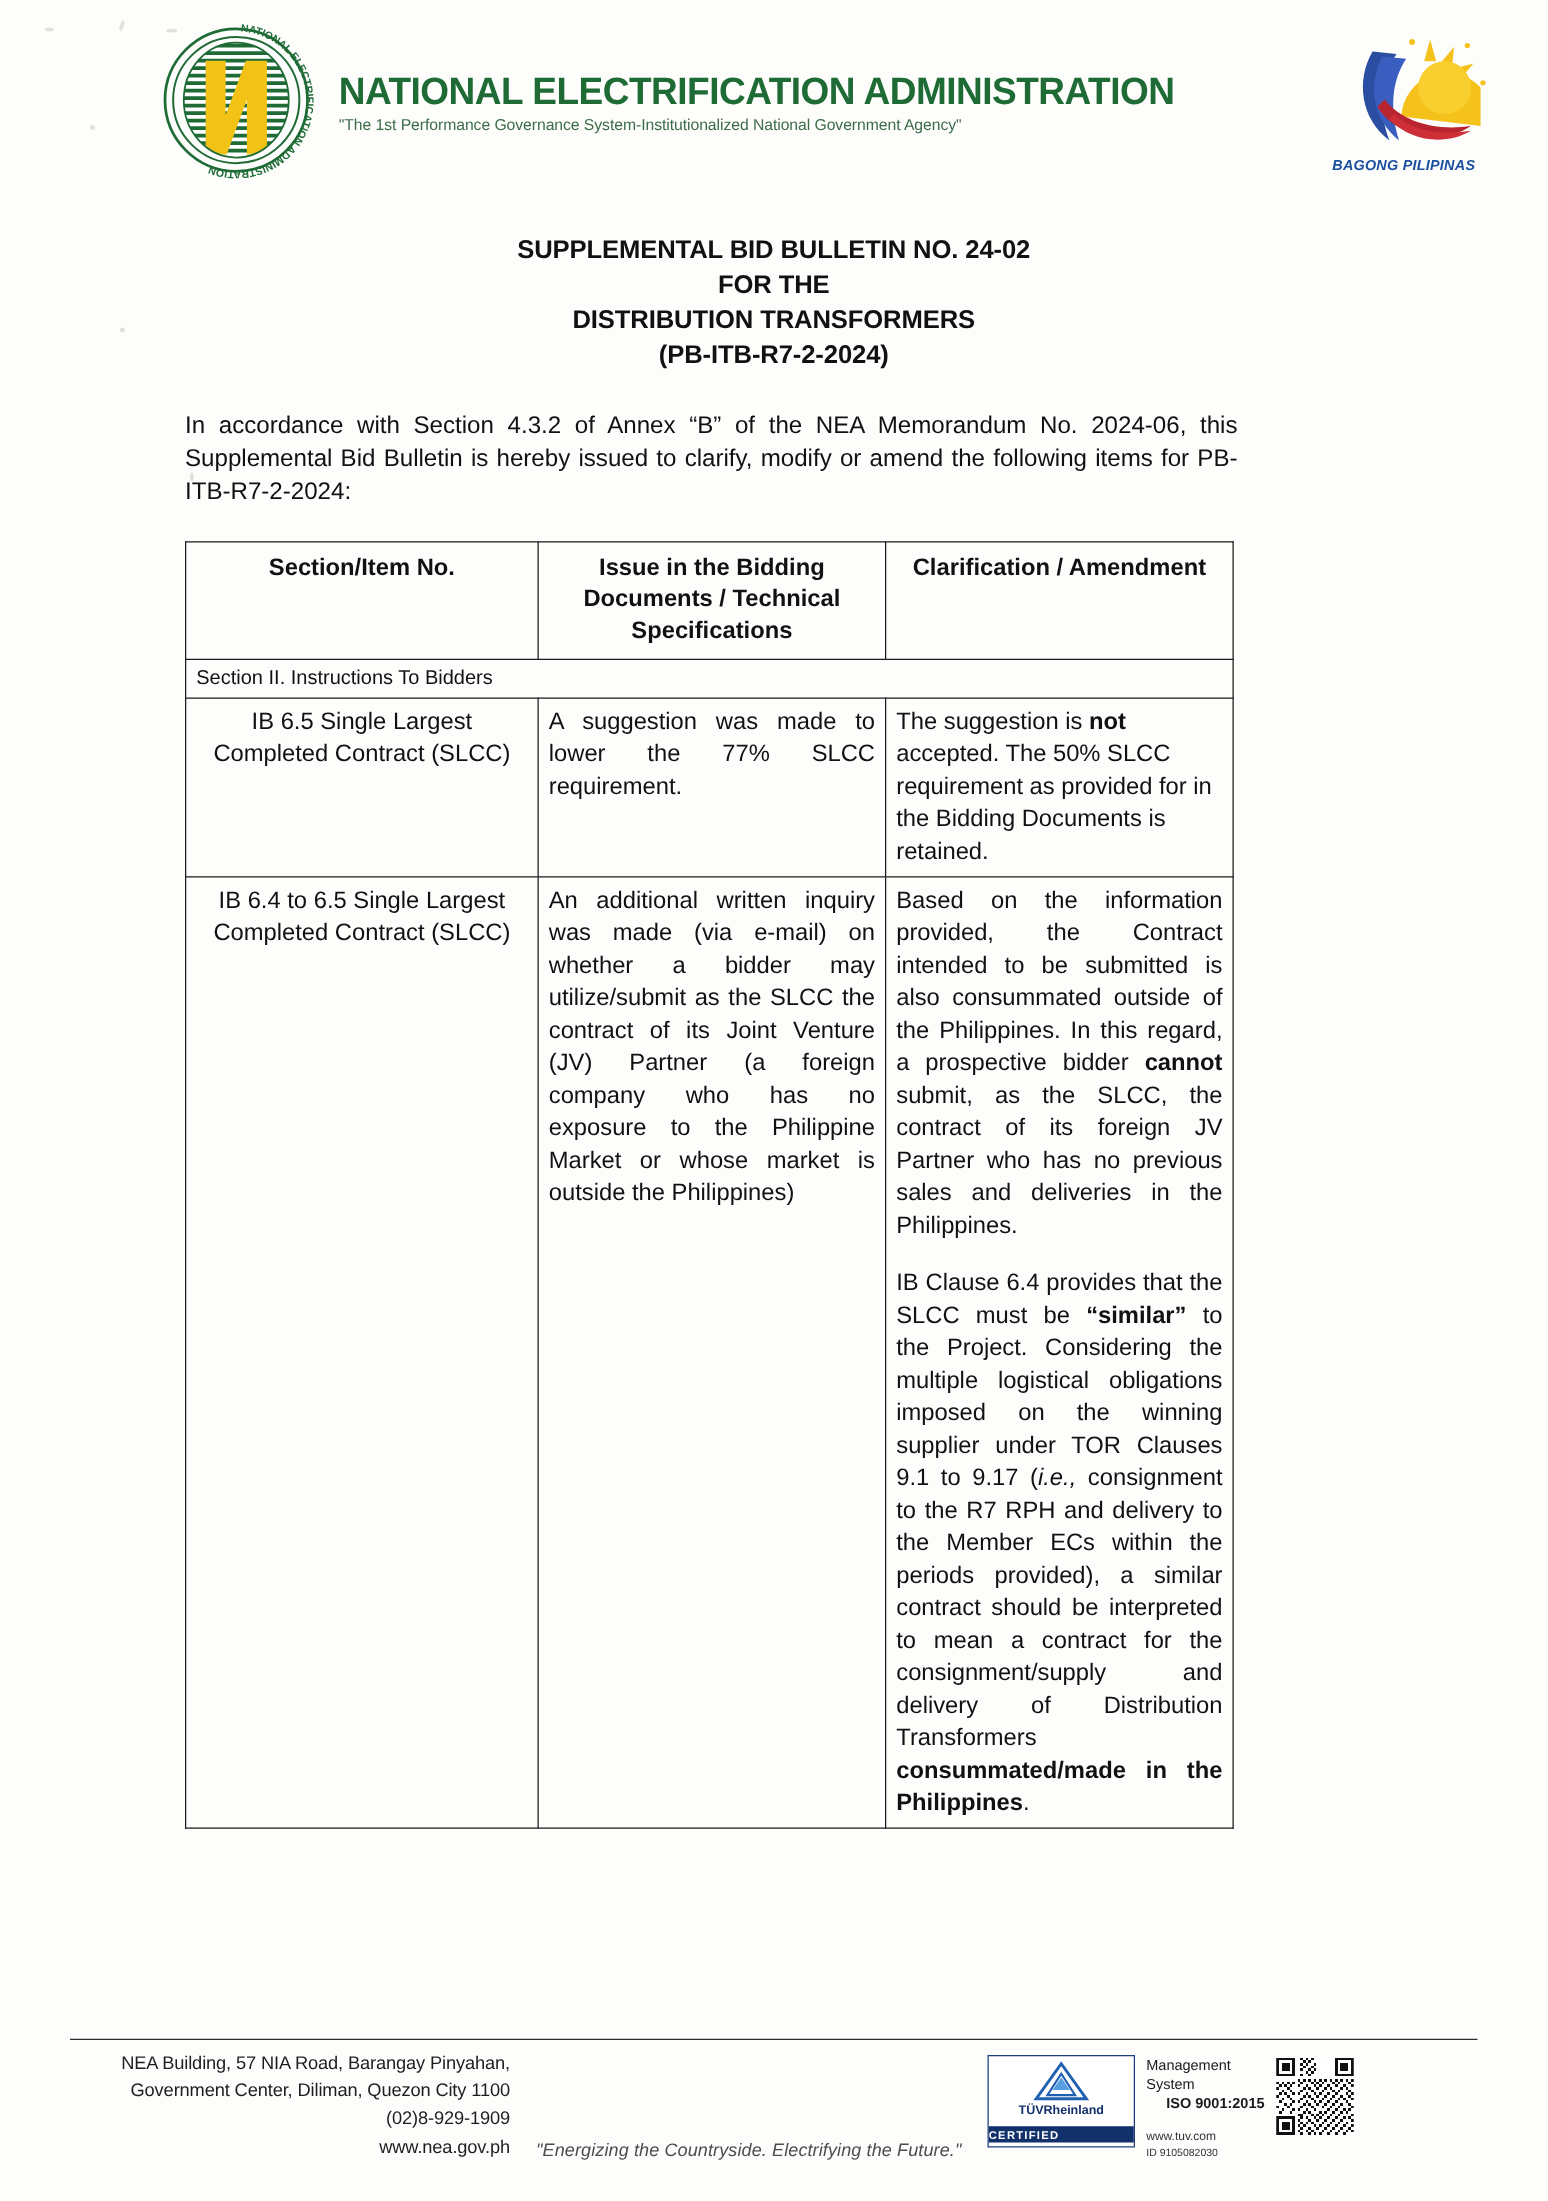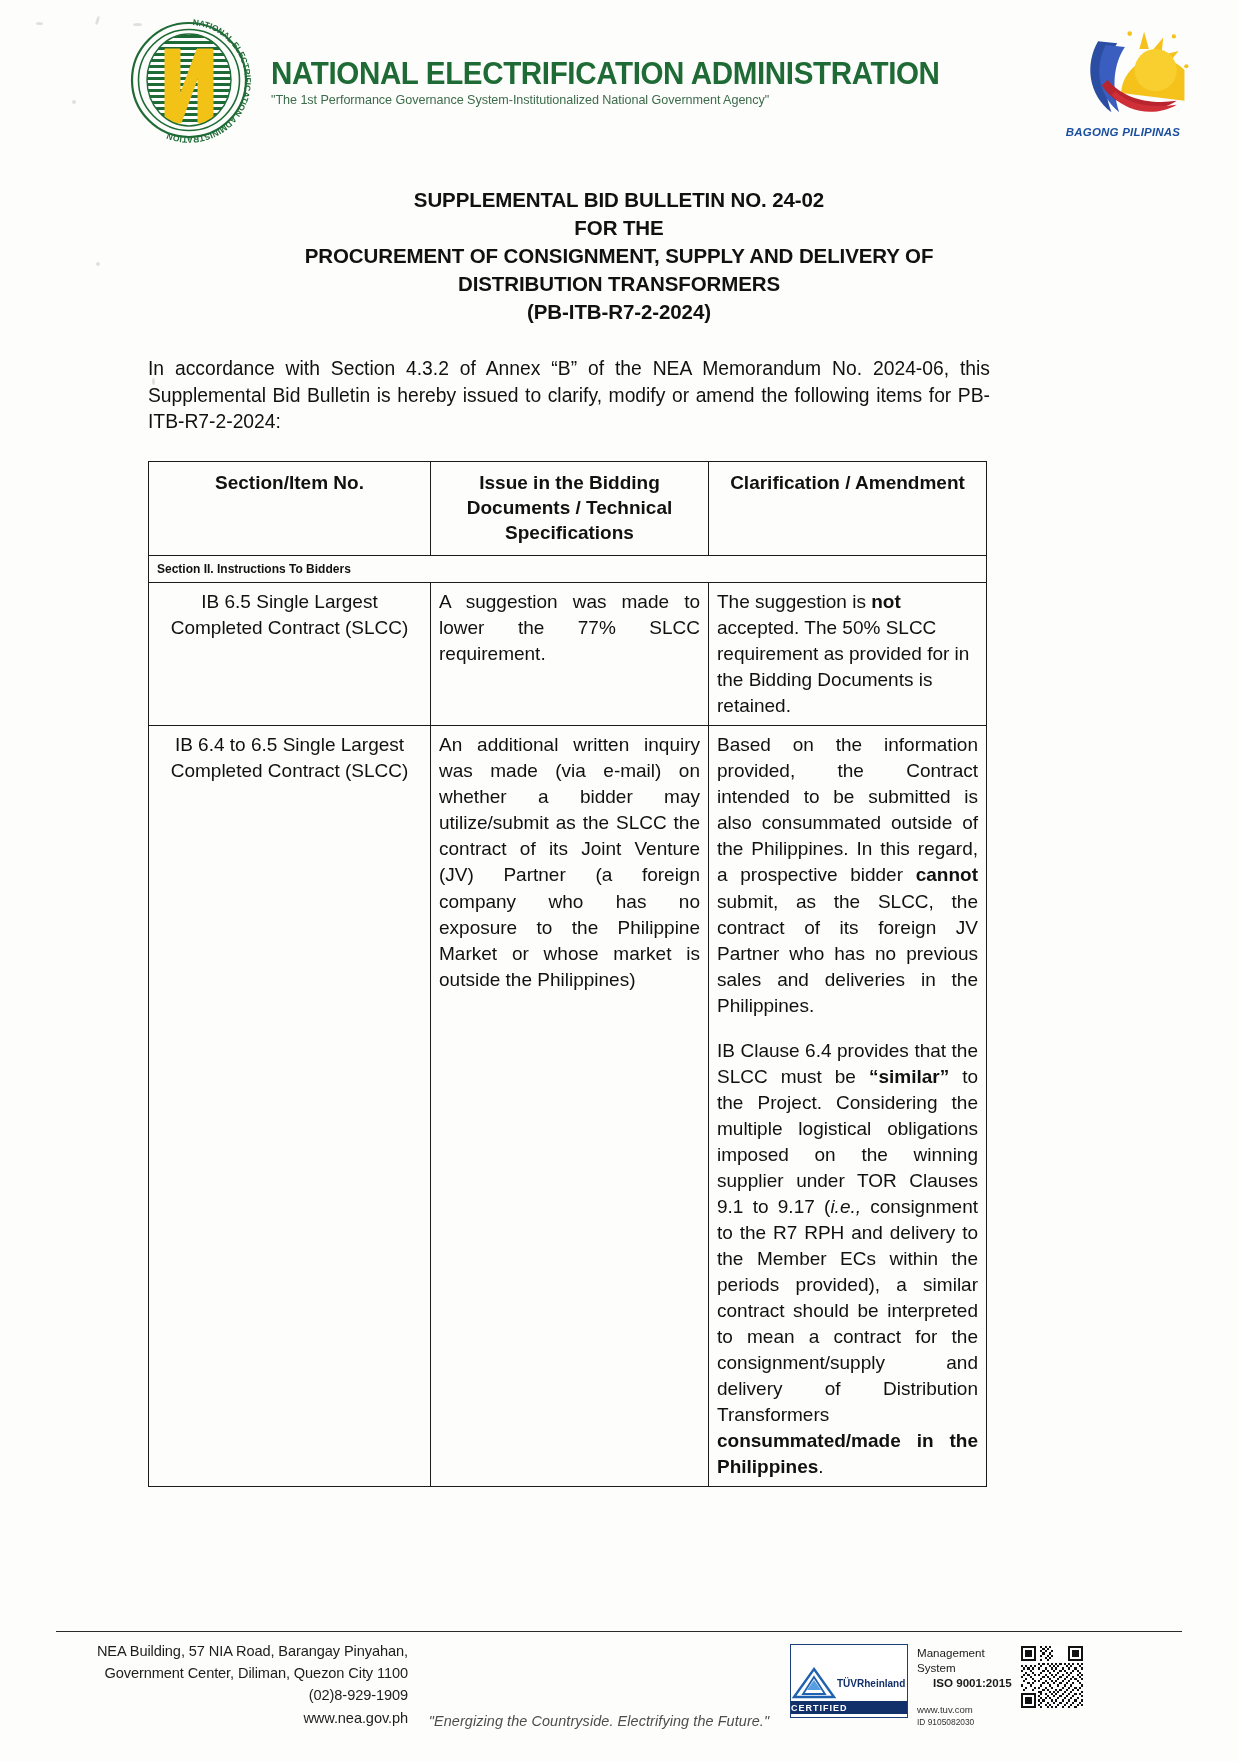--- a/index.html
+++ b/index.html
@@ -84,22 +84,22 @@
   th.col-3 { width: 278px; }
   table.bulletin th {
     text-align: center;
     font-size: 19px;
     font-weight: bold;
     line-height: 1.32;
     padding-top: 8px;
     padding-bottom: 10px;
   }
   td.section-row {
-    font-size: 12px;
-    font-weight: bold;
+    font-size: 16px;
+    font-weight: normal;
     padding: 4px 8px 5px 12px;
     text-align: left;
   }
   td.item-cell {
     text-align: center;
     font-size: 19px;
     line-height: 1.37;
     padding-top: 9px;
   }
   td.body-cell {
@@ -145,21 +145,21 @@
     font-size: 14.4px;
     font-style: italic;
     color: #4d4d4d;
     letter-spacing: 0.1px;
   }
   .cert-wrap { flex: 0 0 400px; display: flex; align-items: flex-start; gap: 9px; padding-top: 4px;}
   .tuv-badge {
     width: 118px; height: 74px;
     border: 1.4px solid #1b3f7a;
     background: #fff;
-    display: flex; flex-direction: row; align-items: center; justify-content: flex-start;
+    display: flex; flex-direction: column; align-items: center; justify-content: flex-start;
     padding-top: 3px;
     position: relative;
   }
   .tuv-name { font-size: 10px; font-weight: bold; color:#12306a; margin-top:1px;}
   .tuv-certified {
     background: #12306a; color:#fff; font-size: 9px; font-weight: bold;
     letter-spacing: 1px; width: 100%; text-align:left; padding: 1.5px 0;
     position: absolute; bottom: 3px; left: 0;
   }
   .iso-text { font-size: 11.6px; line-height: 1.28; color:#1a1a1a; padding-top: 2px; }
@@ -252,21 +252,20 @@
         <path d="M 48 64 C 64 90 102 96 126 80 C 98 84 70 78 54 58 Z" fill="#b8252e"></path>
         <path d="M 58 74 C 76 94 106 96 126 84 C 100 88 76 84 62 70 Z" fill="#cf3038"></path>
       </svg>
       <div class="bp-caption">BAGONG PILIPINAS</div>
     </div>
   </div>
 
   <div class="title-block">
     <div>SUPPLEMENTAL BID BULLETIN NO. 24-02</div>
     <div>FOR THE</div>
-    <div>PROCUREMENT OF CONSIGNMENT, SUPPLY AND DELIVERY OF</div>
     <div>DISTRIBUTION TRANSFORMERS</div>
     <div>(PB-ITB-R7-2-2024)</div>
   </div>
 
   <div class="intro">In accordance with Section 4.3.2 of Annex “B” of the NEA Memorandum No. 2024-06, this Supplemental Bid Bulletin is hereby issued to clarify, modify or amend the following items for PB-ITB-R7-2-2024:</div>
 
   <table class="bulletin">
     <thead>
       <tr>
         <th class="col-1">Section/Item No.</th>

